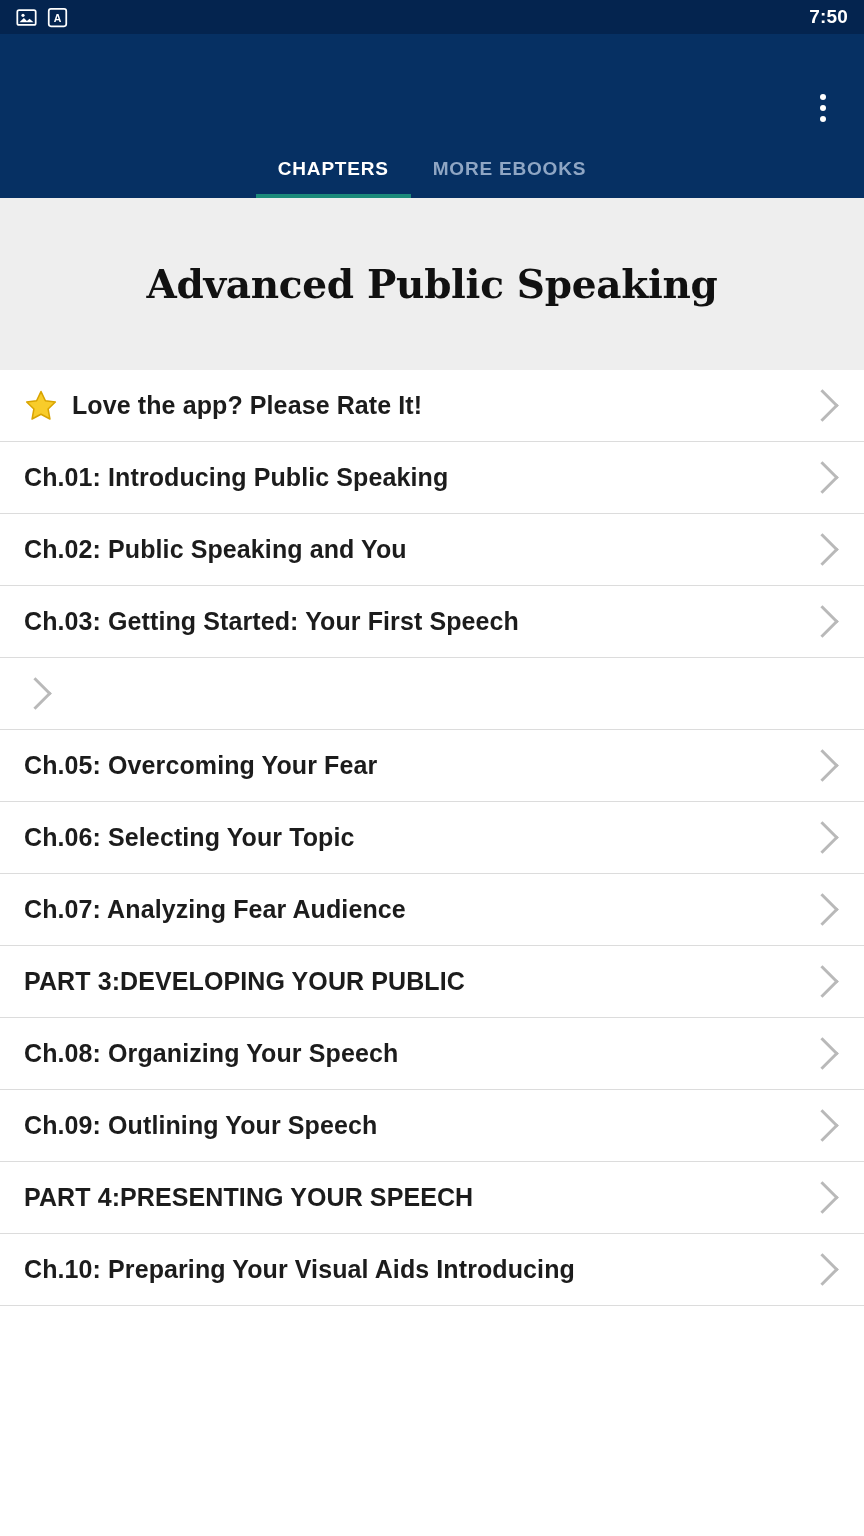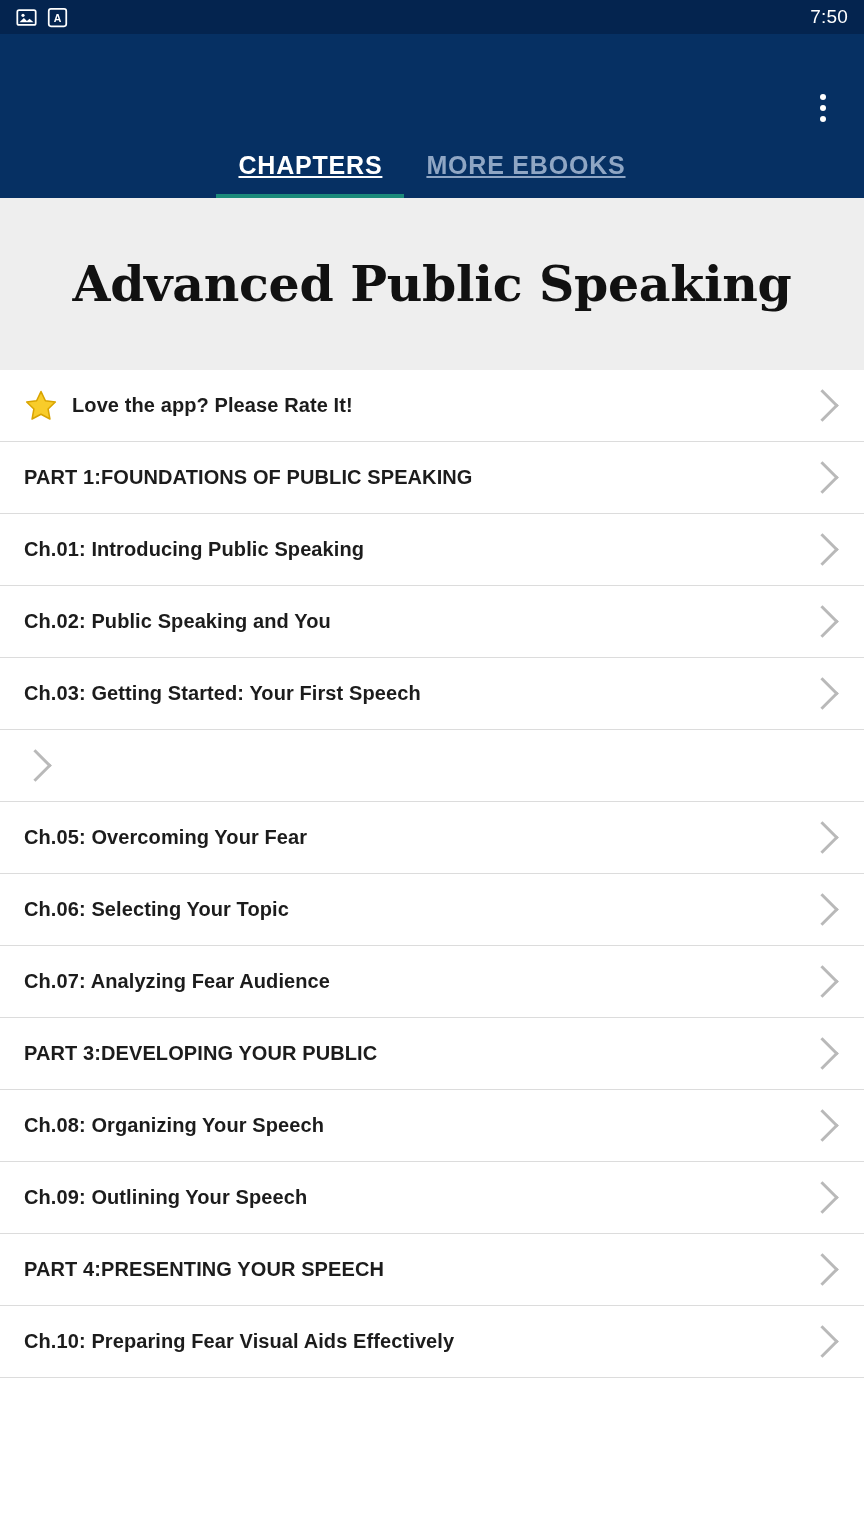--- a/index.html
+++ b/index.html
@@ -32,21 +32,21 @@
     width: 21px;
     height: 21px;
     display: inline-flex;
     align-items: center;
     justify-content: center;
   }
   .status-spacer { flex: 1 1 auto; }
   .status-clock {
     color: #ffffff;
     font-size: 19px;
-    font-weight: 400;
+    font-weight: 700;
     letter-spacing: 0.2px;
   }
 
   
   .app-bar {
     background: #063063;
     height: 164px;
     position: relative;
     box-sizing: border-box;
   }
@@ -76,27 +76,26 @@
     right: 0;
     bottom: 0;
     display: flex;
     justify-content: center;
     align-items: flex-end;
     height: 62px;
   }
   .tab {
     position: relative;
     padding: 0 22px 18px 22px;
-    font-size: 25px;
+    font-size: 19px;
     font-weight: bold;
     letter-spacing: 0.8px;
     color: #8fa6c4;
     cursor: pointer;
     white-space: nowrap;
-    text-decoration: underline;
   }
   .tab.active { color: #ffffff; }
   .tab.active::after {
     content: "";
     position: absolute;
     left: 0;
     right: 0;
     bottom: 0;
     height: 4px;
     background: #1b8a7a;
@@ -106,21 +105,21 @@
   .title-banner {
     background: #eeeeee;
     height: 172px;
     display: flex;
     align-items: center;
     justify-content: center;
   }
   .book-title {
     font-family: "DejaVu Serif", "Liberation Serif", serif;
     font-weight: bold;
-    font-size: 49px;
+    font-size: 39px;
     color: #111111;
     text-align: left;
     letter-spacing: -0.3px;
   }
 
   
   .list {
     background: #ffffff;
   }
   .list-item {
@@ -128,21 +127,21 @@
     display: flex;
     align-items: center;
     height: 72px;
     padding: 0 22px 0 24px;
     box-sizing: border-box;
     border-bottom: 1px solid #dcdcdc;
     background: #ffffff;
     cursor: pointer;
   }
   .list-item .label {
-    font-size: 20px;
+    font-size: 25px;
     font-weight: bold;
     color: #1c1c1c;
     flex: 1 1 auto;
     letter-spacing: 0.1px;
   }
   .star-icon {
     width: 34px;
     height: 34px;
     margin-right: 14px;
     flex: none;
@@ -208,24 +207,20 @@
   <div class="list-item">
     <span class="star-icon">
       <svg width="34" height="34" viewBox="0 0 24 24">
         <path d="M12 1.8l3.1 6.5 7 .9-5.1 4.9 1.3 7.1L12 17.8 5.7 21.2 7 14.1 1.9 9.2l7-.9z" fill="#f8cc2a" stroke="#d9a400" stroke-width="1.1" stroke-linejoin="round"></path>
       </svg>
     </span>
     <span class="label">Love the app? Please Rate It!</span>
     <span class="chevron"></span>
   </div>
 
-  <div class="list-item">
-    <span class="label">PART 1:FOUNDATIONS OF PUBLIC SPEAKING</span>
-    <span class="chevron"></span>
-  </div>
 
   <div class="list-item">
     <span class="label">Ch.01: Introducing Public Speaking</span>
     <span class="chevron"></span>
   </div>
 
   <div class="list-item">
     <span class="label">Ch.02: Public Speaking and You</span>
     <span class="chevron"></span>
   </div>
@@ -269,18 +264,18 @@
     <span class="label">Ch.09: Outlining Your Speech</span>
     <span class="chevron"></span>
   </div>
 
   <div class="list-item">
     <span class="label">PART 4:PRESENTING YOUR SPEECH</span>
     <span class="chevron"></span>
   </div>
 
   <div class="list-item">
-    <span class="label">Ch.10: Preparing Fear Visual Aids Effectively</span>
+    <span class="label">Ch.10: Preparing Your Visual Aids Introducing</span>
     <span class="chevron"></span>
   </div>
 
 
 </div>
 
 </body></html>

